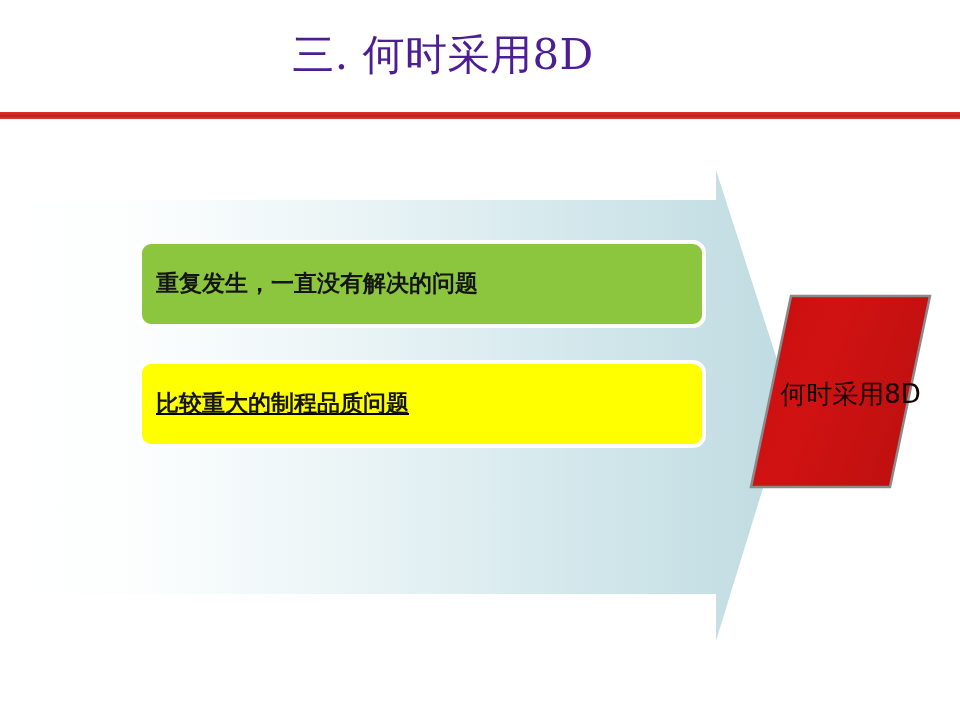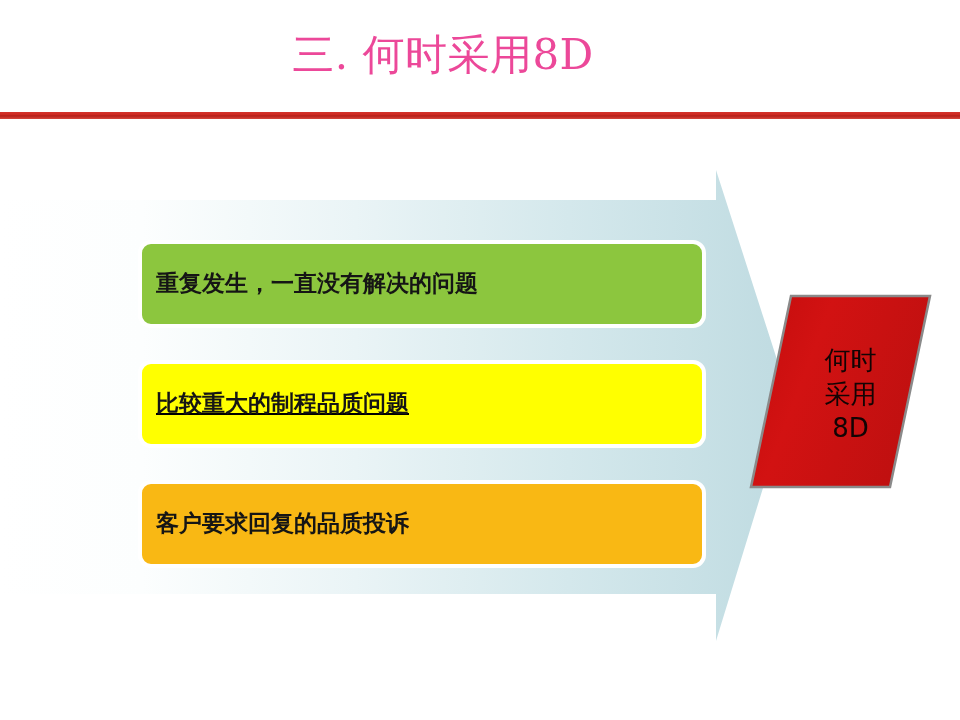--- a/index.html
+++ b/index.html
@@ -26,21 +26,21 @@
   .slide-title {
     position: absolute;
     left: 0;
     top: 26px;
     width: 886px;
     text-align: center;
     font-family: "DejaVu Serif", "Liberation Serif", serif;
     font-size: 42px;
     line-height: 58px;
     font-weight: 400;
-    color: #ec4899;
+    color: #4c1d95;
     letter-spacing: 0.5px;
     white-space: nowrap;
   }
   .title-rule {
     position: absolute;
     left: 0;
     top: 112px;
     width: 960px;
     height: 7px;
     background: linear-gradient(to bottom,
@@ -102,21 +102,21 @@
     width: 205px;
     height: 215px;
   }
   .callout-text {
     position: absolute;
     left: 0;
     top: 0;
     width: 205px;
     height: 215px;
     display: flex;
-    flex-direction: column;
+    flex-direction: row;
     align-items: center;
     justify-content: center;
     padding-left: 16px;
     box-sizing: border-box;
     pointer-events: none;
   }
   .callout-line {
     font-family: "DejaVu Sans", "Liberation Sans", sans-serif;
     font-size: 26px;
     font-weight: 400;
@@ -150,23 +150,20 @@
   </div>
 
   <div class="item-box" id="box-green">
     <span class="item-label">重复发生，一直没有解决的问题</span>
   </div>
 
   <div class="item-box" id="box-yellow">
     <span class="item-label">比较重大的制程品质问题</span>
   </div>
 
-  <div class="item-box" id="box-orange">
-    <span class="item-label">客户要求回复的品质投诉</span>
-  </div>
 
   <div class="callout-wrap">
     <svg class="callout-svg" viewBox="0 0 205 215" xmlns="http://www.w3.org/2000/svg">
       <defs>
         <linearGradient id="redGrad" x1="0" y1="0" x2="1" y2="0.4">
           <stop offset="0%" stop-color="#C30C0C"></stop>
           <stop offset="40%" stop-color="#D21212"></stop>
           <stop offset="100%" stop-color="#C01010"></stop>
         </linearGradient>
       </defs>

